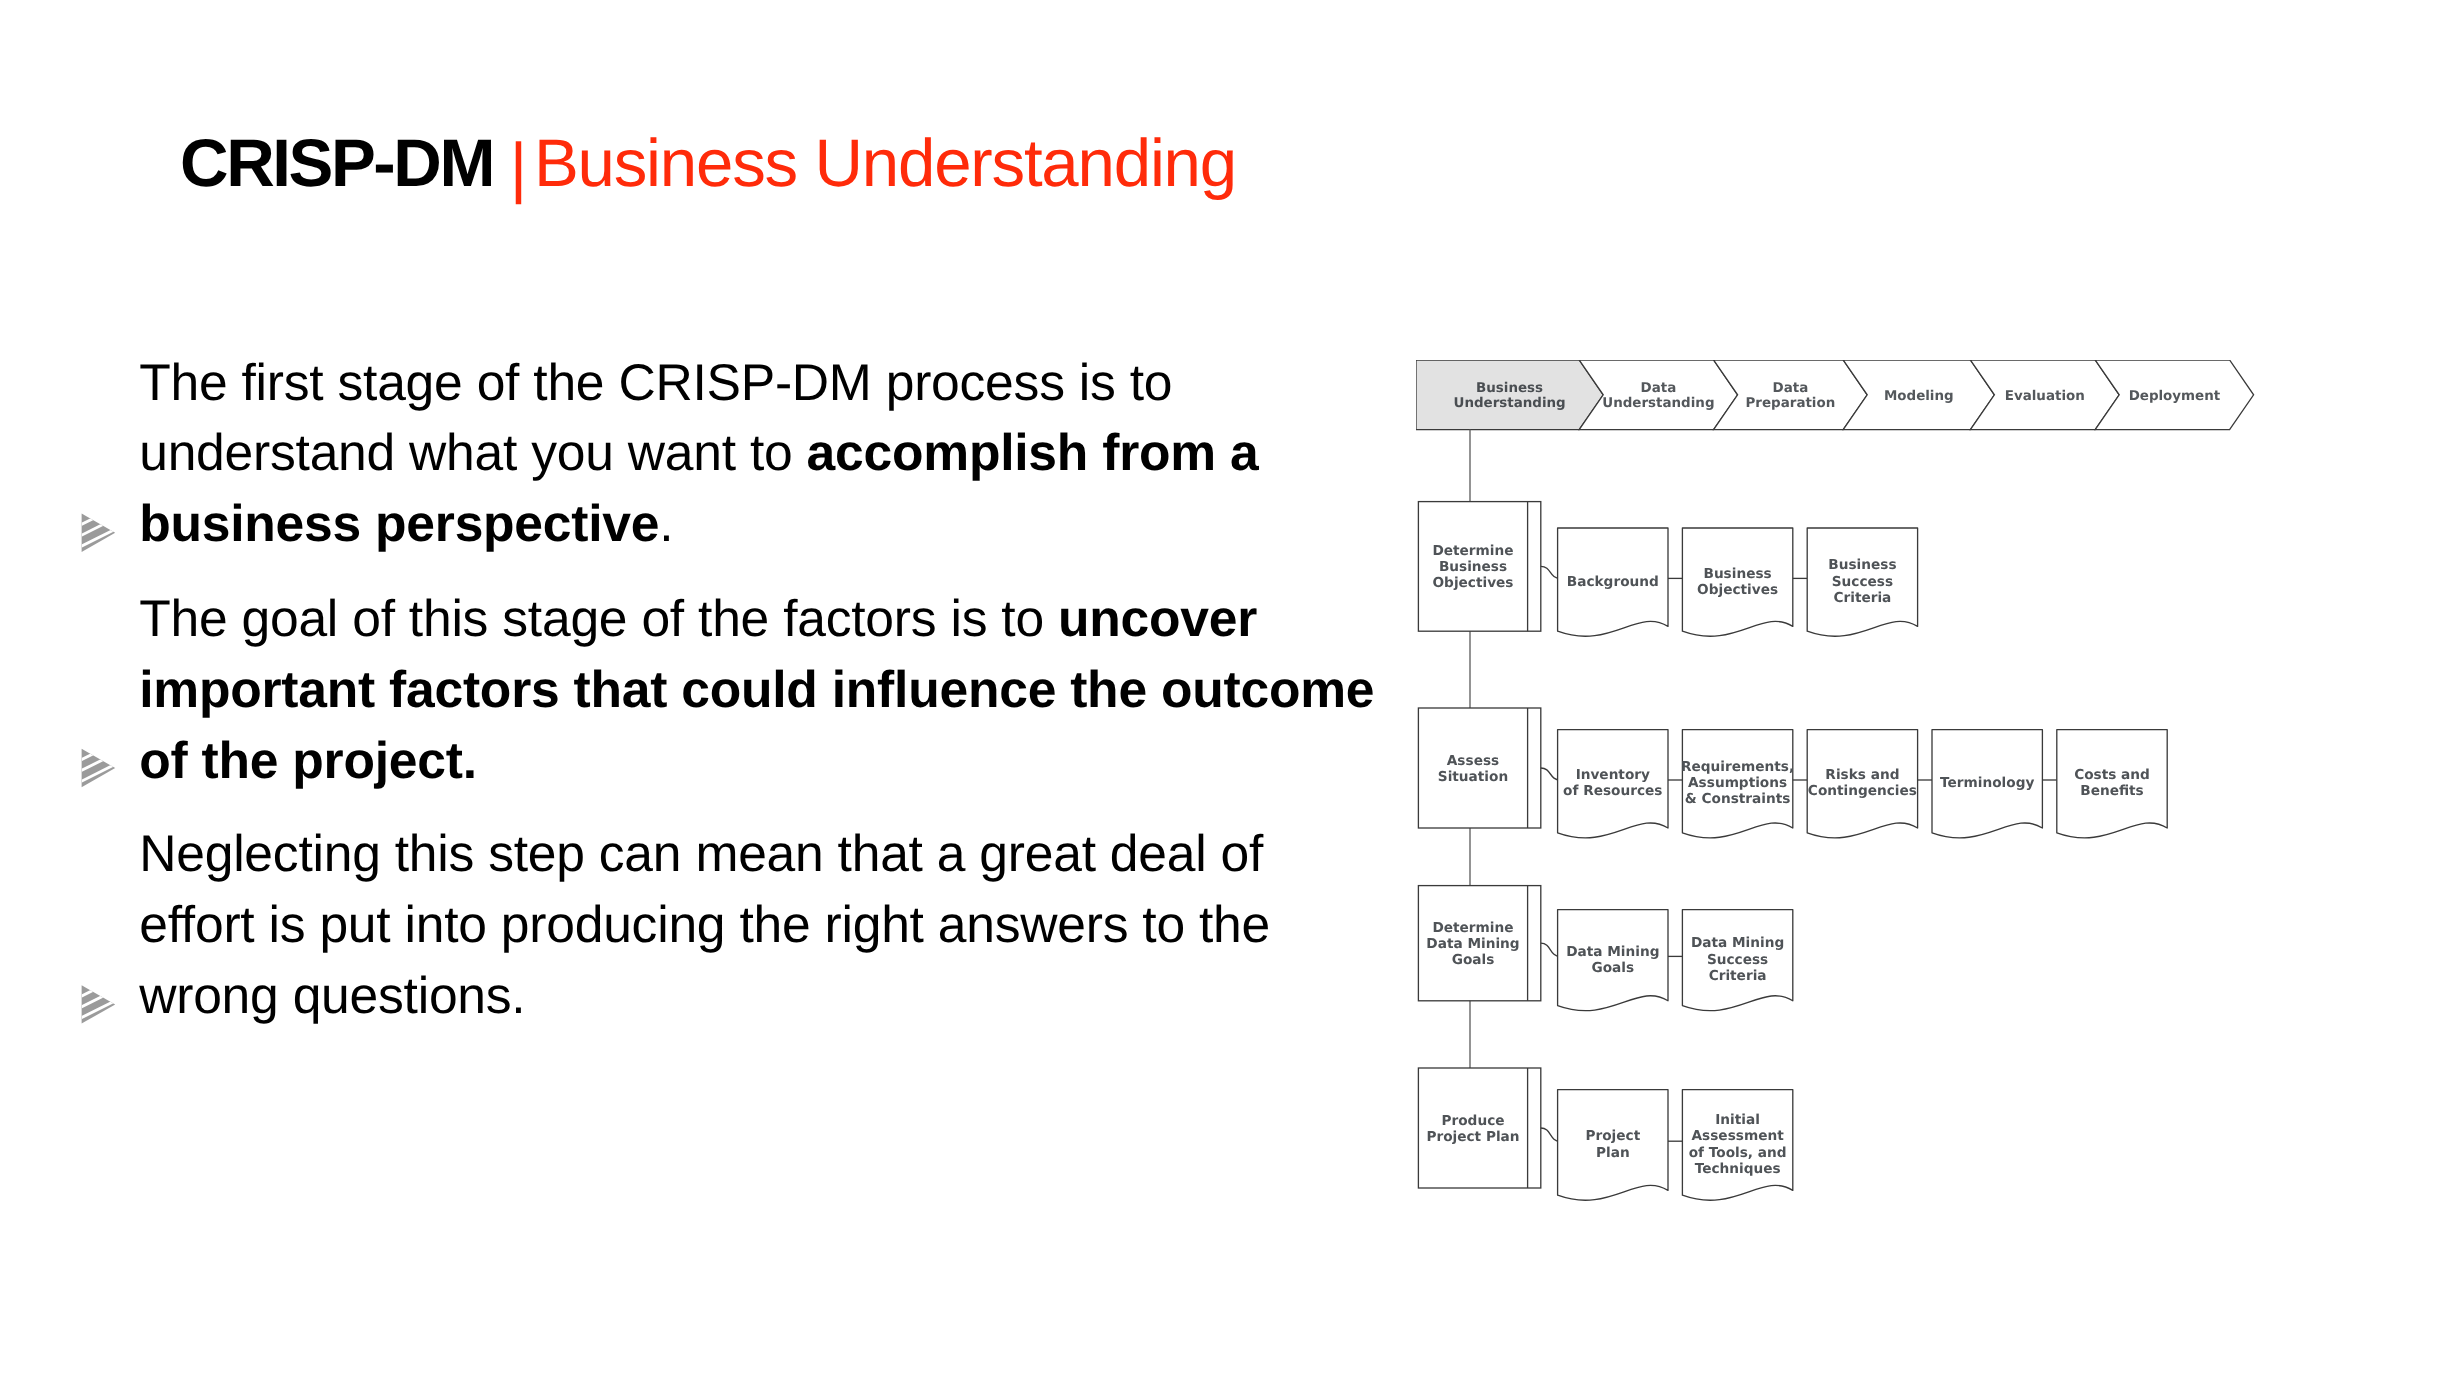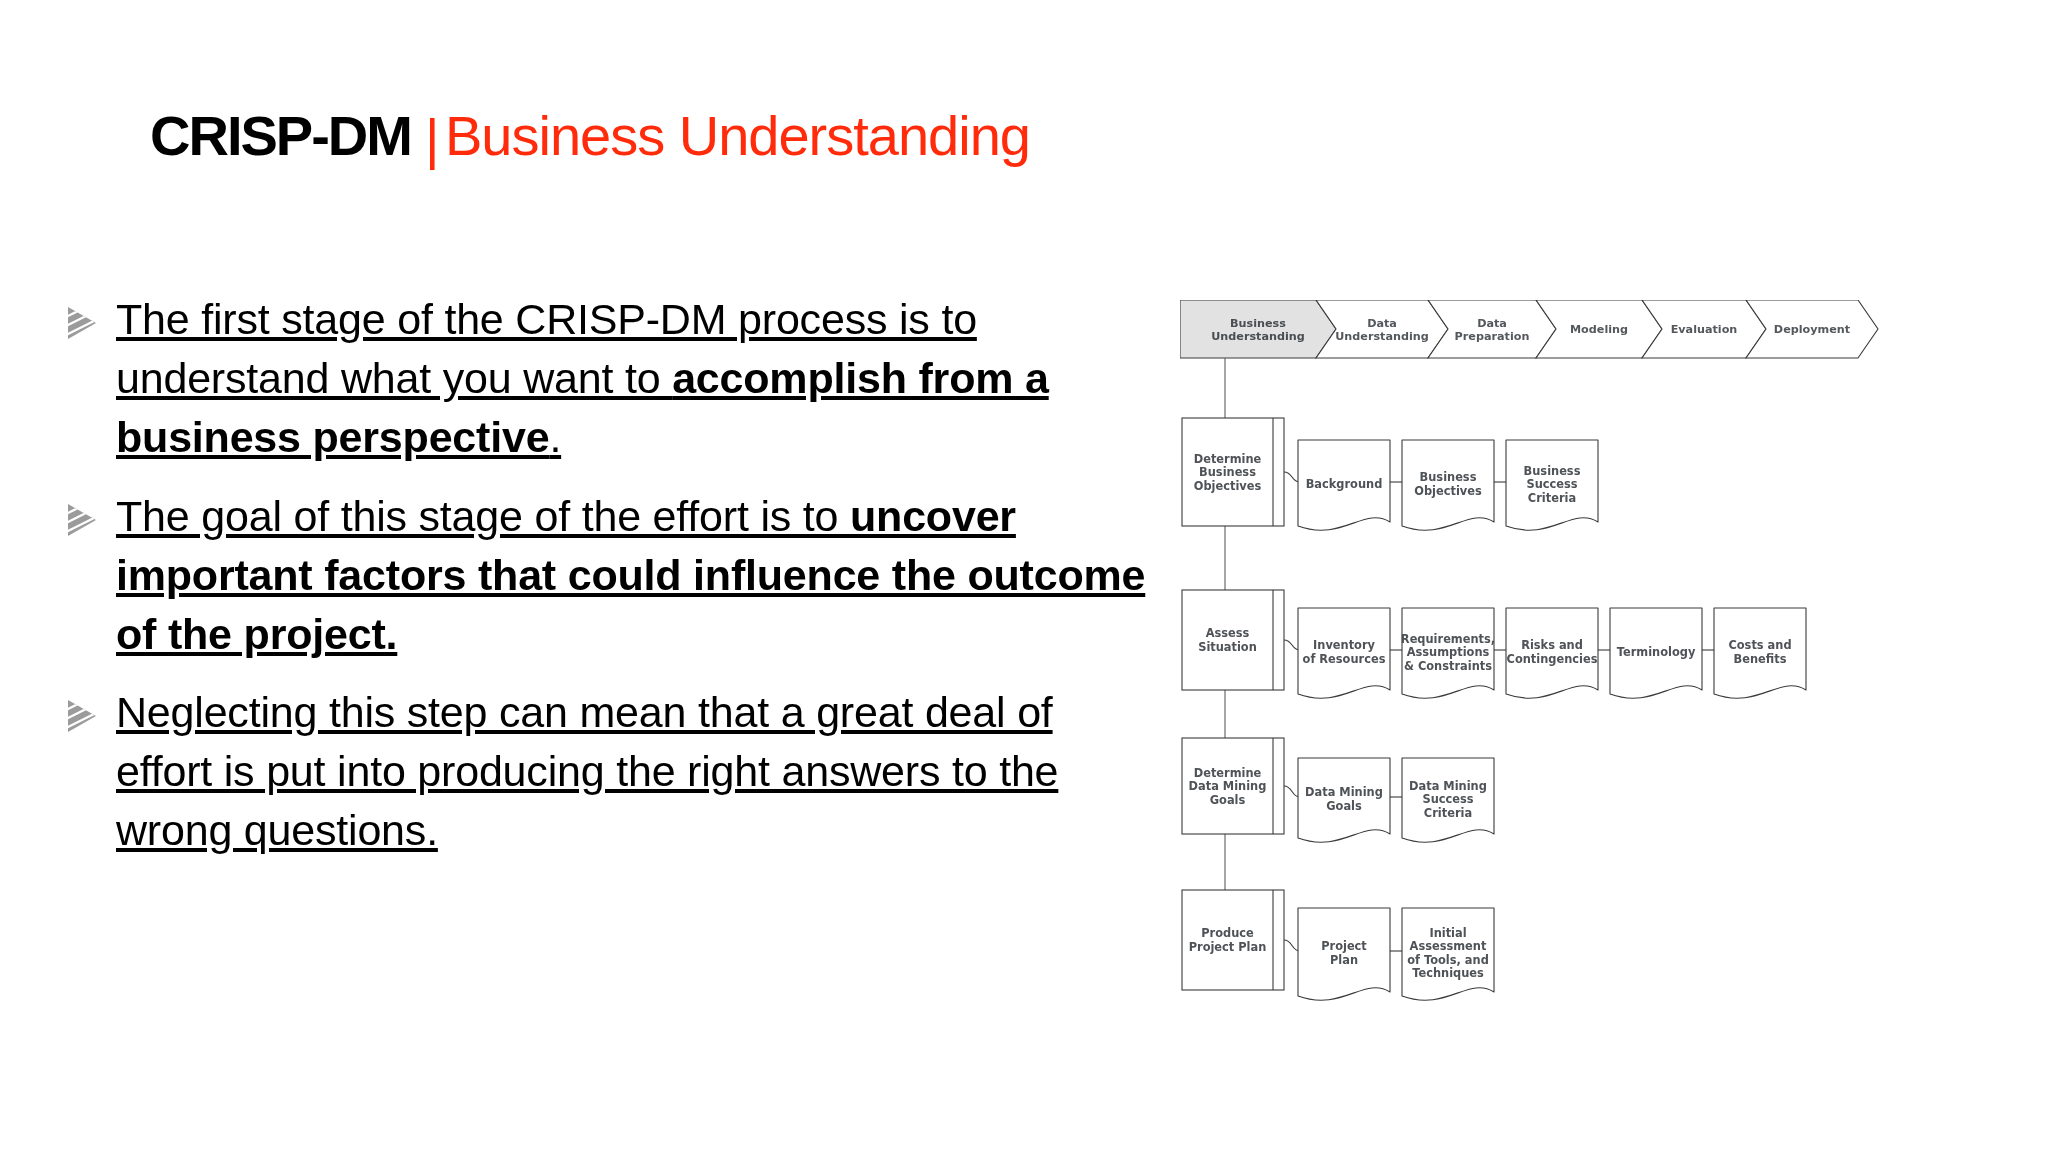--- a/index.html
+++ b/index.html
@@ -46,23 +46,22 @@
 
   
   .bullets {
     position: absolute;
     left: 62px;
     top: 290px;
     width: 1090px;
   }
   .bullet-row {
     display: flex;
-    align-items: flex-start;
+    align-items: flex-end;
     margin-bottom: 20px;
-    text-decoration: underline;
   }
   .bullet-marker {
     flex: 0 0 auto;
     width: 46px;
     height: 42px;
     margin-top: 14px;
     margin-right: 8px;
   }
   .bullet-text {
     font-size: 43px;
@@ -141,21 +140,21 @@
               <path d="M6 3 L34 19 L6 35 Z"></path>
             </clipPath>
   </defs>
   <path d="M6 3 L34 19 L6 35 Z" fill="#9b9b9b"></path>
   <g clip-path="url(#triclip1)" stroke="#ffffff" stroke-width="2.4">
     <line x1="-2" y1="16" x2="34" y2="-2"></line>
     <line x1="-2" y1="25" x2="34" y2="7"></line>
     <line x1="-2" y1="34" x2="34" y2="16"></line>
   </g>
 </svg></span>
-      <div class="bullet-text"><span>The goal of this stage of the effort is to </span><b>uncover important factors that could influence the outcome of the project.</b></div>
+      <div class="bullet-text"><span>The goal of this stage of the factors is to </span><b>uncover important factors that could influence the outcome of the project.</b></div>
     </div>
     <div class="bullet-row">
       <span class="bullet-marker">
 <svg viewBox="0 0 40 38" width="40" height="38" xmlns="http://www.w3.org/2000/svg">
   <defs>
     <clipPath id="triclip2">
               <path d="M6 3 L34 19 L6 35 Z"></path>
             </clipPath>
   </defs>
   <path d="M6 3 L34 19 L6 35 Z" fill="#9b9b9b"></path>

